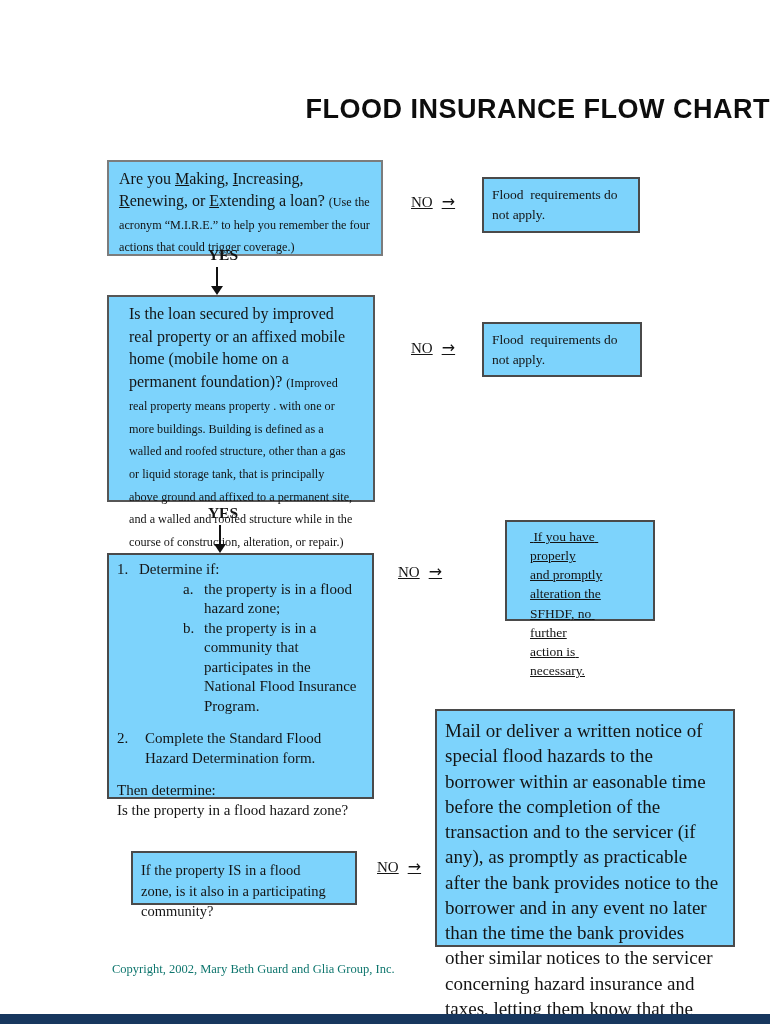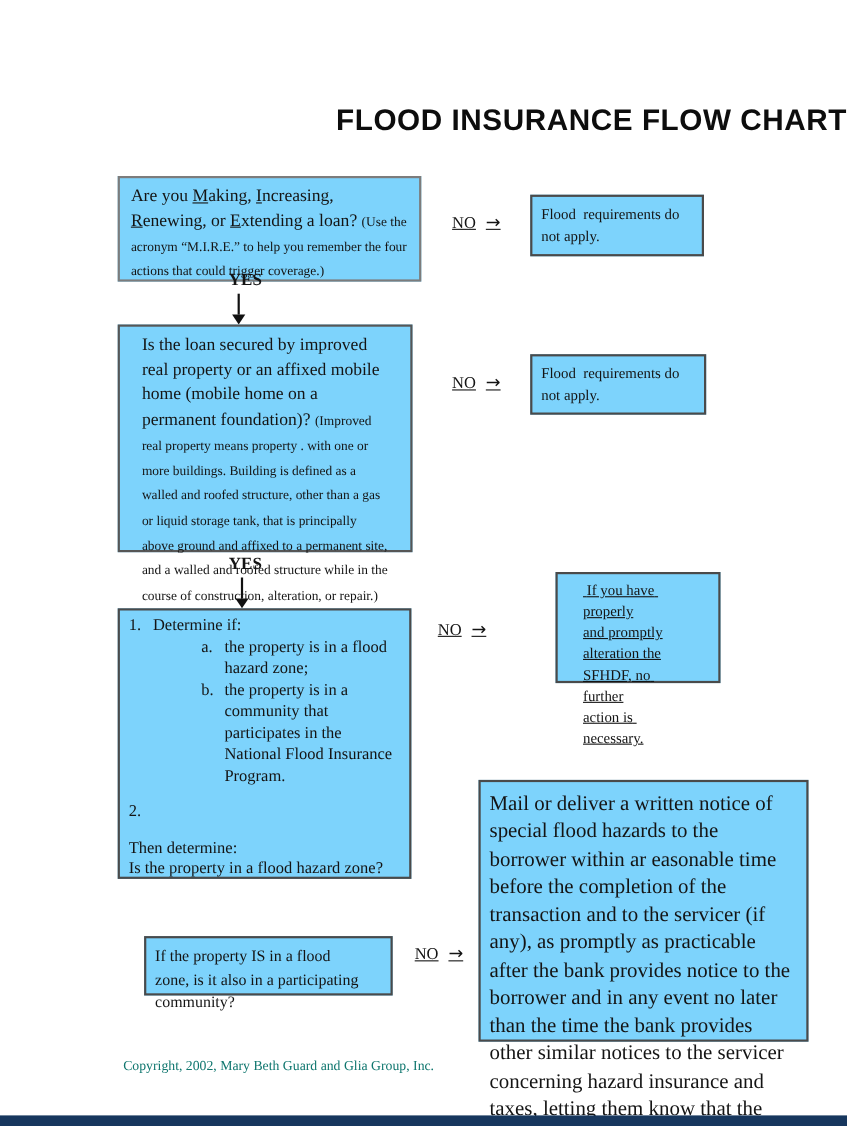--- a/index.html
+++ b/index.html
@@ -94,20 +94,24 @@
     <div class="li ind-ab">
       <span class="lab lab-ab">a.</span>
       <span>the property is in a flood hazard zone;</span>
     </div>
     <div class="li ind-ab">
       <span class="lab lab-ab">b.</span>
       <span>the property is in a community that participates in the National Flood Insurance Program.</span>
     </div>
     <div class="li gap">
       <span class="lab lab-n2">2.</span>
+      <span>
+        <div class="line">Complete the Standard Flood</div>
+        <div class="line">Hazard Determination form.</div>
+      </span>
     </div>
     <div class="gap">Then determine:</div>
     <div>Is the property in a flood hazard zone?</div>
   </div>
 
   <div class="no no3"><span>NO</span><span class="arr">→</span></div>
 
   <div class="box b-r3">
     <div class="line"> If you have properly</div>
     <div class="line">and promptly</div>

